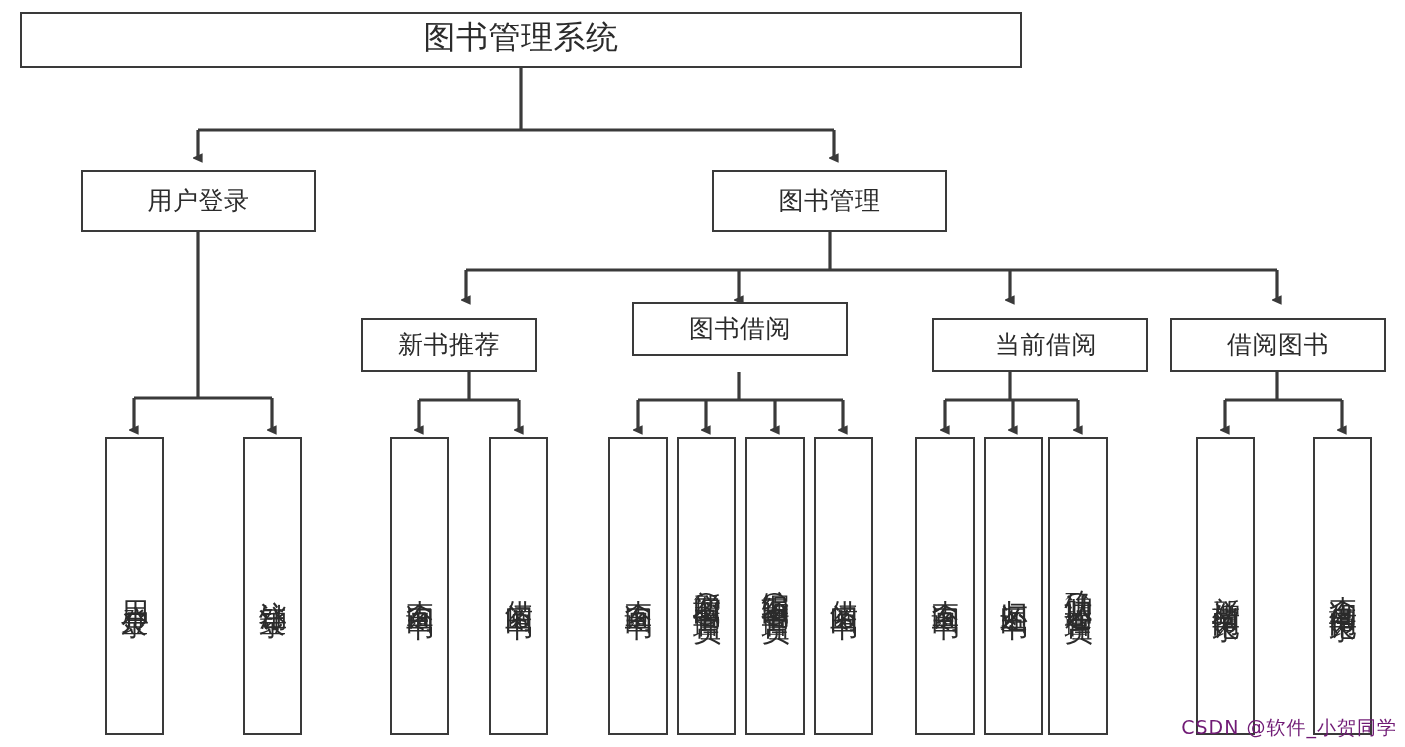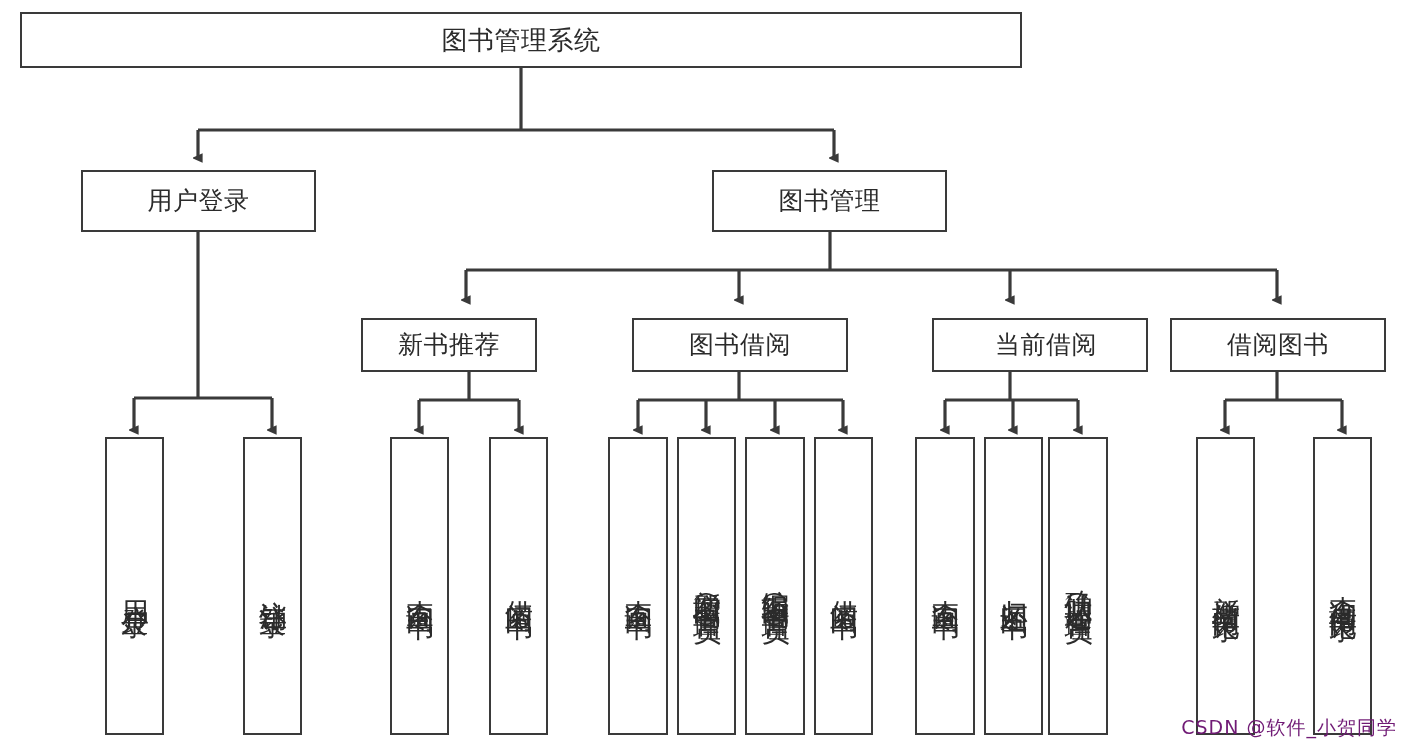--- a/index.html
+++ b/index.html
@@ -42,21 +42,22 @@
     line-height: 1.18;
     color: #2b2b2b;
     white-space: pre;
   }
   
   .node.horiz .node-label {
     font-size: 25px;
     letter-spacing: 0.5px;
   }
   .node.root .node-label {
-    font-size: 26px;
+    font-size: 32px;
+    font-family: Liberation Mono, monospace;
   }
   
   .node.vert {
     align-items: center;
     justify-content: center;
     padding: 4px 0;
   }
   .node.vert .node-label {
     writing-mode: vertical-rl;
     text-orientation: upright;
@@ -139,21 +140,21 @@
   <div class="node horiz" style="left:81px; top:170px; width:235px; height:62px;">
     <span class="node-label">用户登录</span>
   </div>
   <div class="node horiz" style="left:712px; top:170px; width:235px; height:62px;">
     <span class="node-label">图书管理</span>
   </div>
 
   <div class="node horiz" style="left:361px; top:318px; width:176px; height:54px;">
     <span class="node-label">新书推荐</span>
   </div>
-  <div class="node horiz" style="left:632px; top:318px; width:216px; height:54px;">
+  <div class="node horiz" style="left:632px; top:302px; width:216px; height:54px;">
     <span class="node-label">图书借阅</span>
   </div>
   <div class="node horiz" style="left:932px; top:318px; width:216px; height:54px;padding-left:12px;">
     <span class="node-label">当前借阅</span>
   </div>
   <div class="node horiz" style="left:1170px; top:318px; width:216px; height:54px;">
     <span class="node-label">借阅图书</span>
   </div>
 
   <div class="node vert" style="left:105px; top:437px; width:59px; height:298px;">

